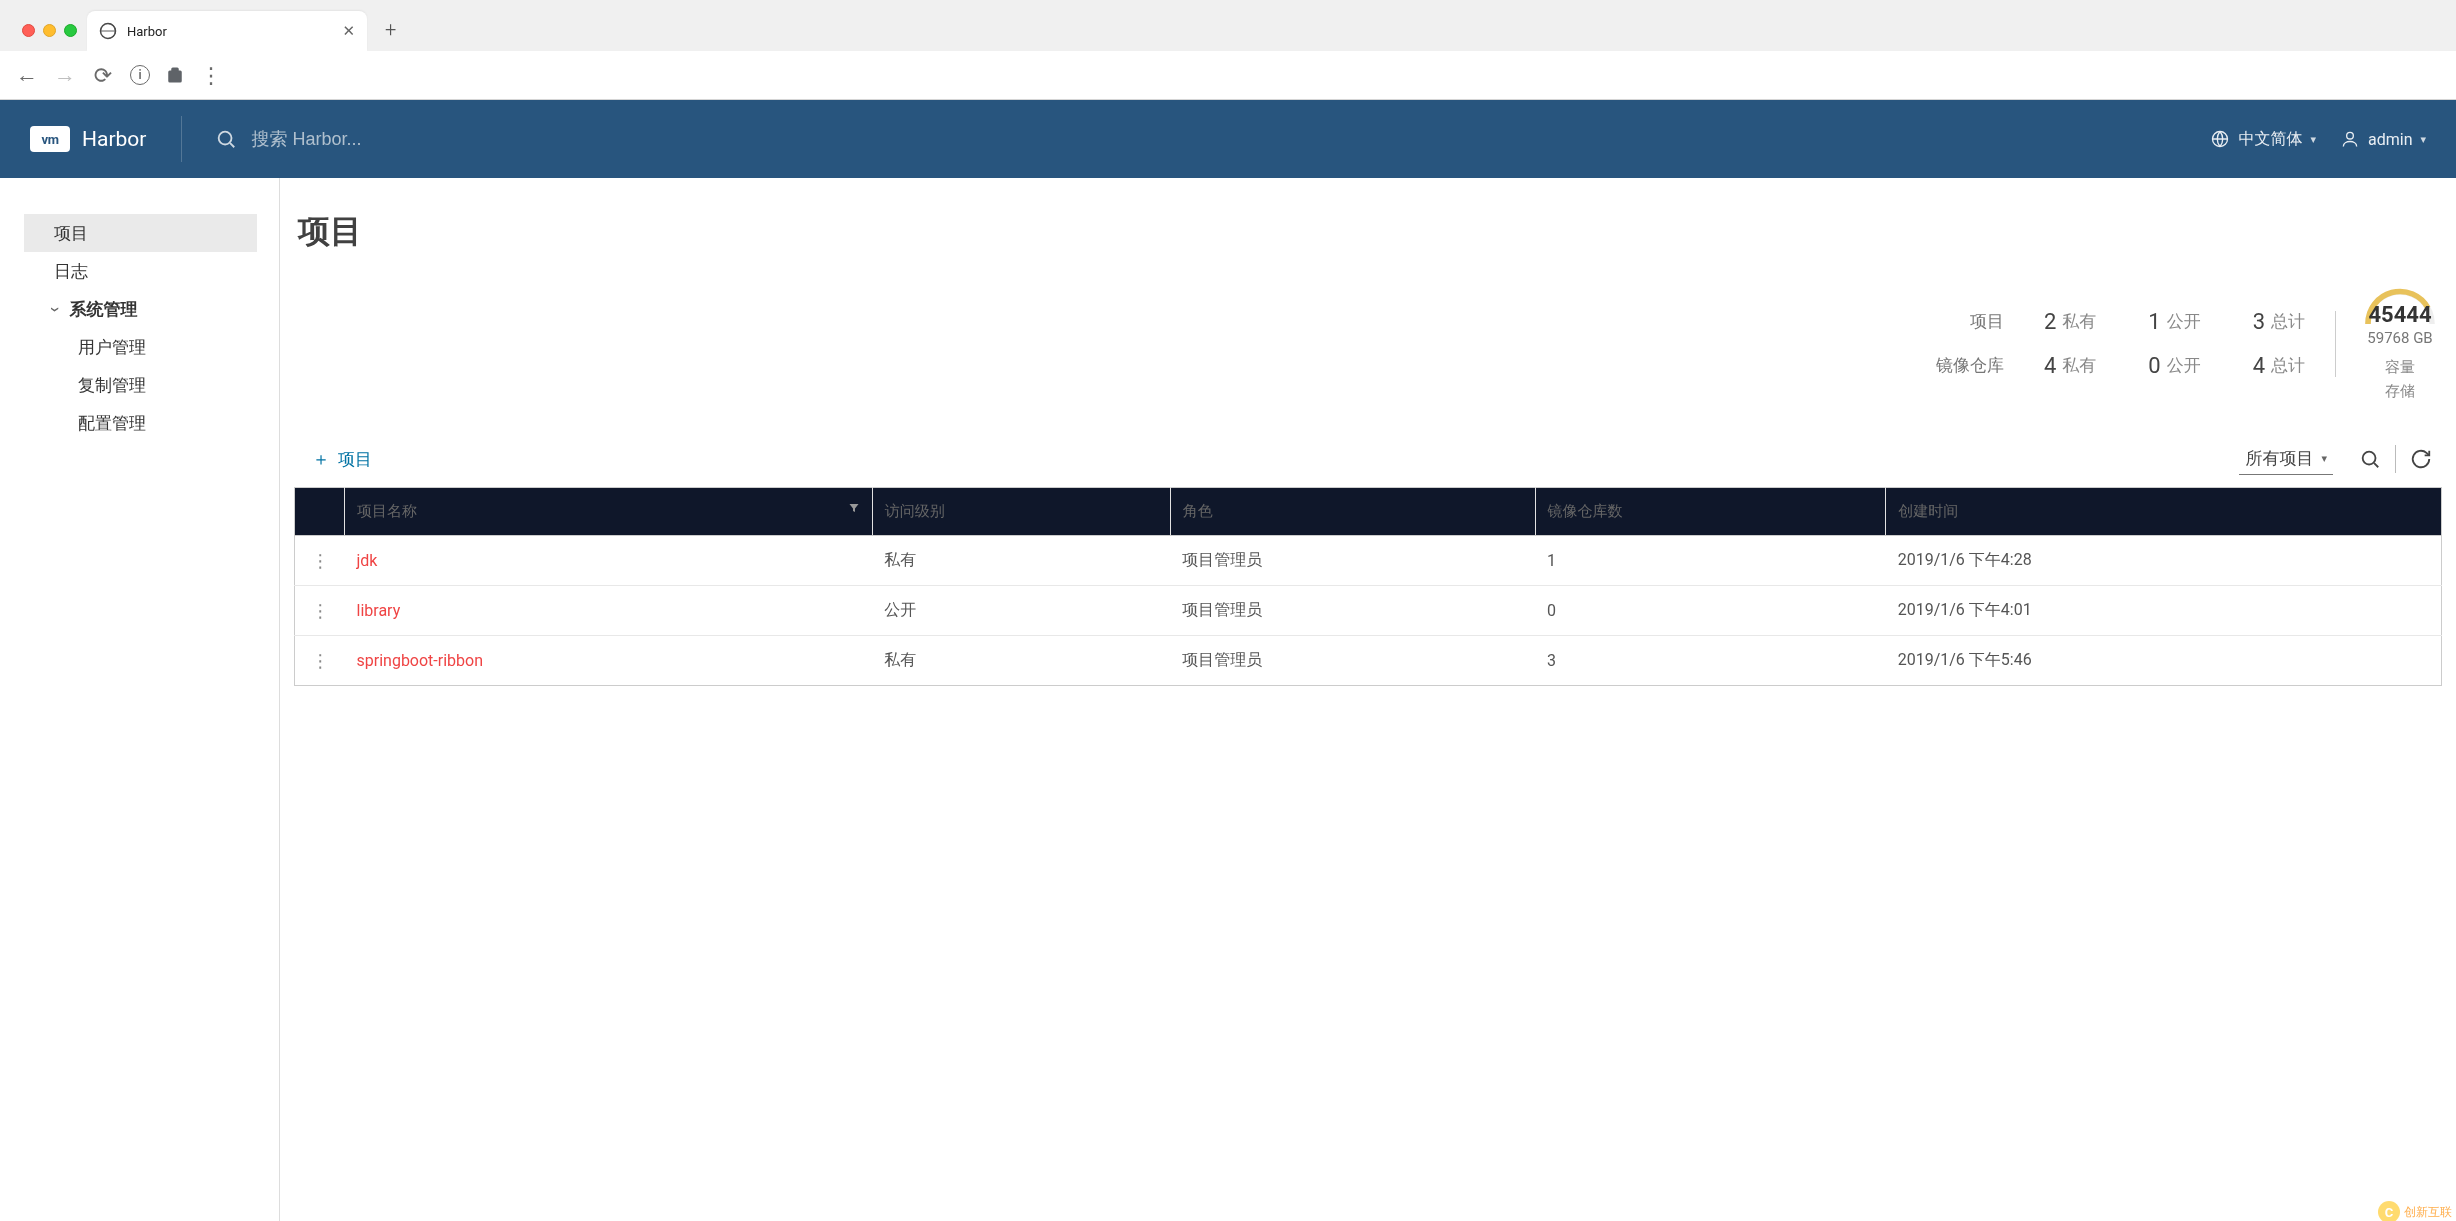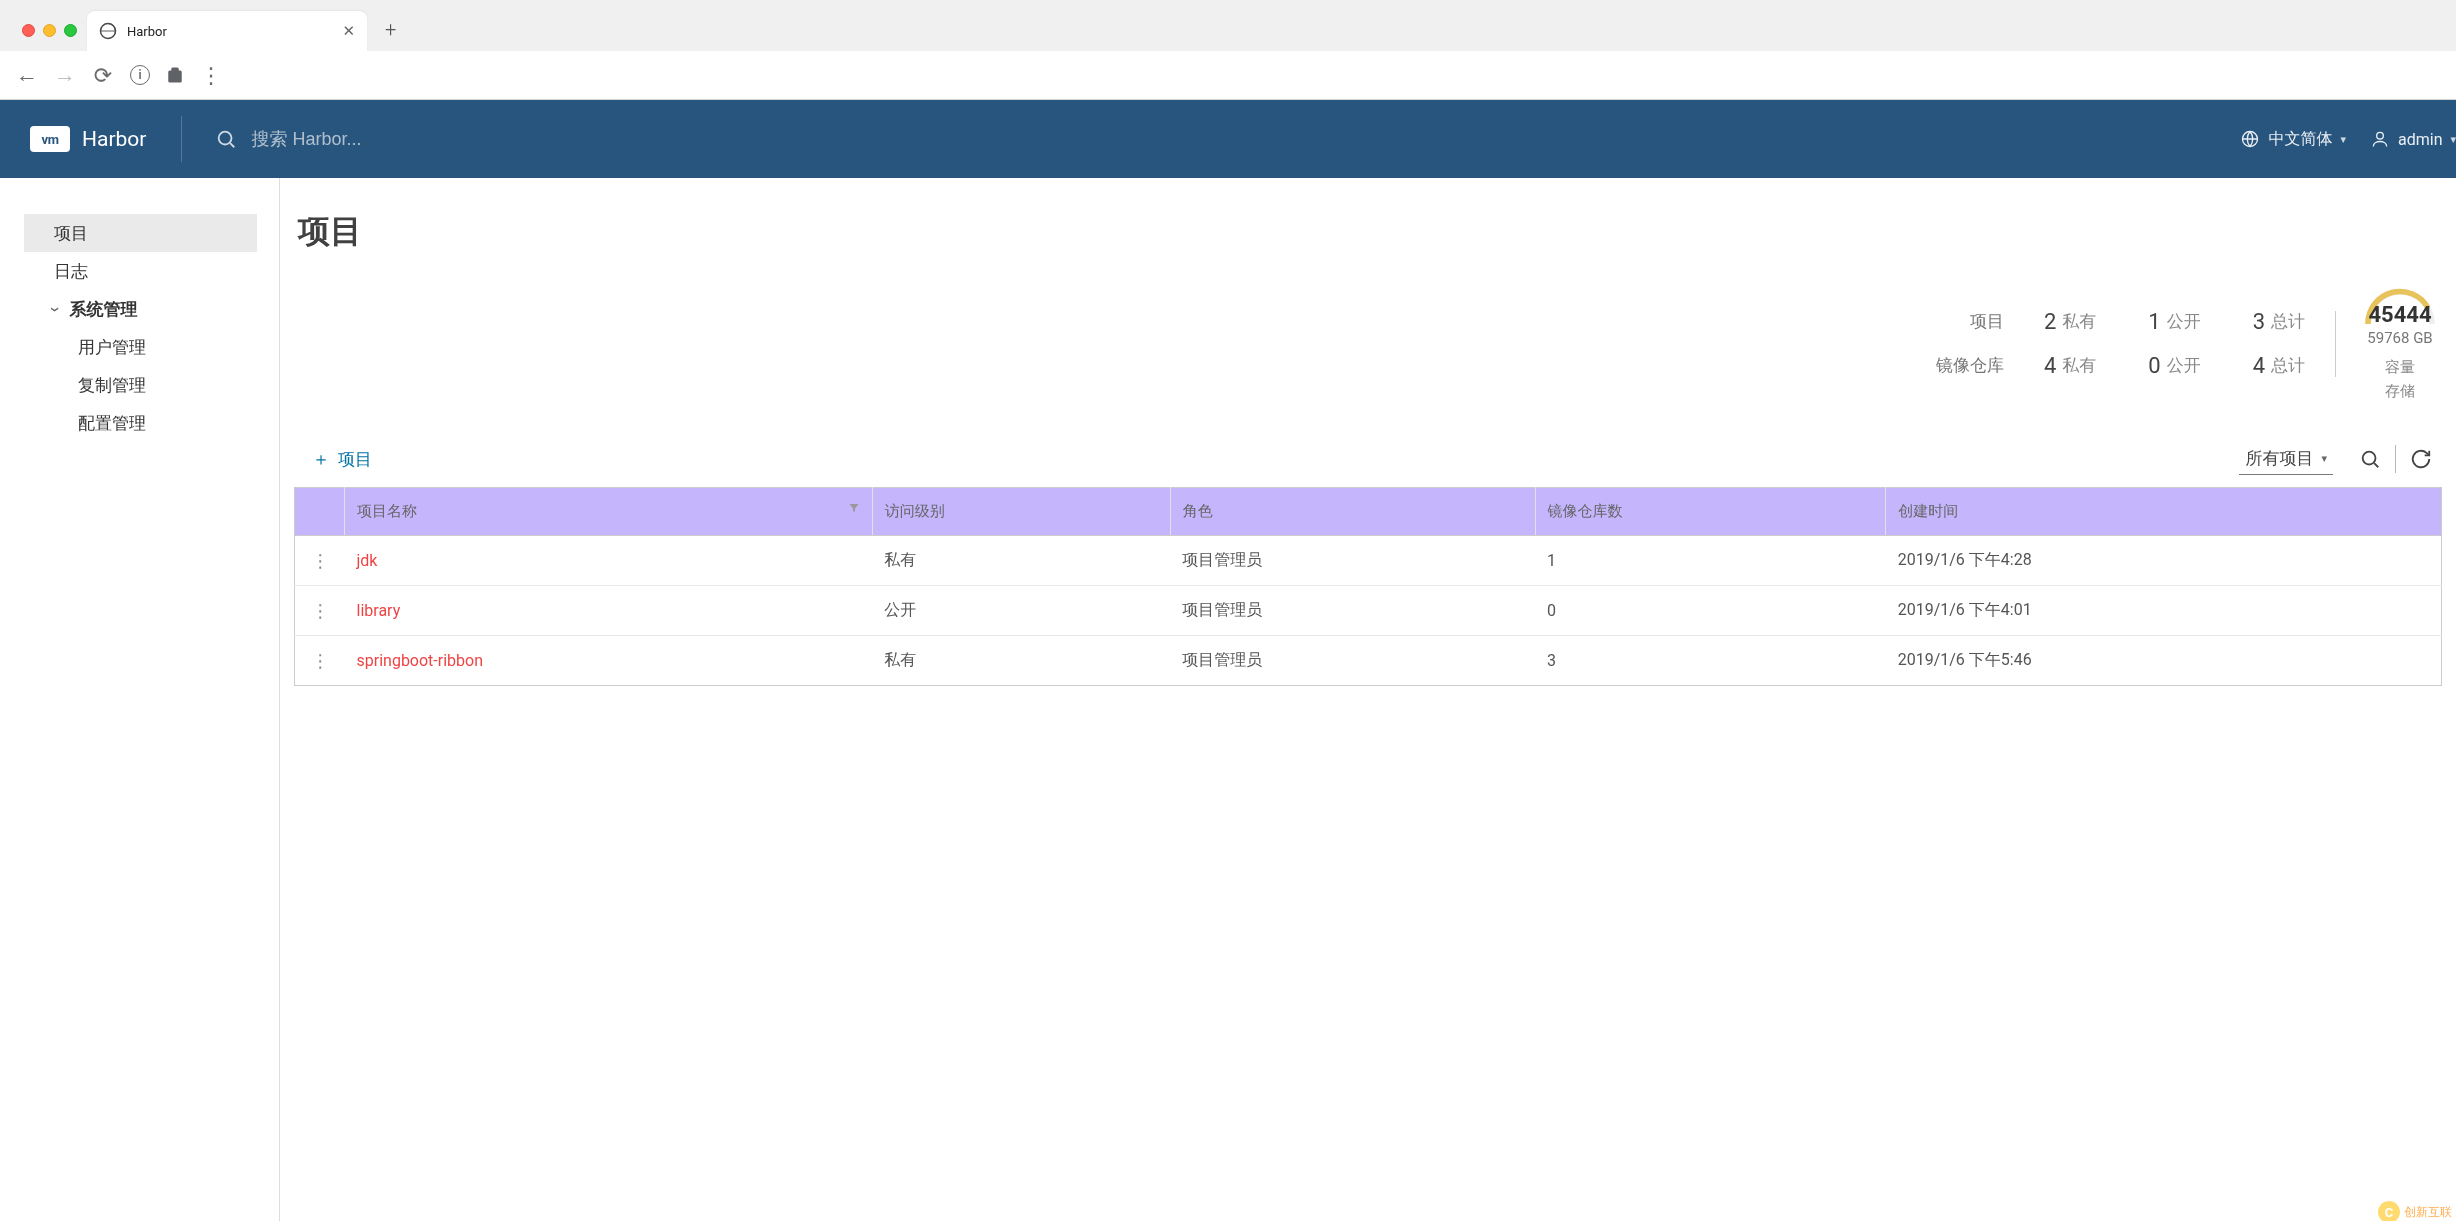--- a/index.html
+++ b/index.html
@@ -31,21 +31,21 @@
   .app-header{background:#214d7a;}
   .app-header{background:#28557e;}
   .brand{display:flex;align-items:center;gap:12px;padding:0 28px 0 30px;}
   .brand-logo{background:#fff;color:#28557e;font-weight:700;border-radius:4px;width:40px;height:26px;font-size:13px;display:flex;align-items:center;justify-content:center;letter-spacing:-0.5px;}
   .brand-name{font-size:21px;font-weight:400;}
   .header-divider{width:1px;height:46px;background:rgba(255,255,255,.2);margin-right:6px;}
   .search-wrap{flex:1;display:flex;align-items:center;gap:14px;padding-left:20px;}
   .search-icon{stroke:#cfd9e2;width:22px;height:22px;}
   .search-input{background:transparent;border:none;outline:none;color:#fff;font-size:18px;width:300px;}
   .search-input::placeholder{color:#b0c0ce;}
-  .header-right{display:flex;align-items:center;gap:24px;}
+  .header-right{display:flex;align-items:center;gap:24px;padding-right:30px;}
   .header-selector{display:flex;align-items:center;gap:8px;font-size:16px;color:#e9eef3;}
   .header-selector svg{stroke:#e9eef3;}
   .chevron-down{font-size:11px;color:#cfd9e2;}
   
   
   .app-body{display:flex;height:calc(100vh - 178px);}
   .sidebar{width:280px;border-right:1px solid #ddd;padding:36px 0;}
   .sidebar-item{display:flex;align-items:center;height:38px;padding:0 20px 0 30px;font-size:17px;color:#333;cursor:pointer;margin:0 22px;border-radius:0;position:relative;}
   .sidebar-item{padding-left:54px; margin:0 22px 0 24px;}
   .sidebar-item.active{background:#eaeaea;font-weight:400;}
@@ -75,21 +75,21 @@
   
   .toolbar{display:flex;align-items:center;margin:40px 0 12px 0;padding:0 4px;}
   .new-proj-btn{display:flex;align-items:center;gap:8px;color:#0072a3;font-size:17px;cursor:pointer;padding-left:14px;}
   .new-proj-btn .plus{font-size:18px;font-weight:300;}
   .toolbar-spacer{flex:1;}
   .dropdown{border-bottom:1px solid #777;padding:4px 6px;display:flex;align-items:center;gap:8px;font-size:17px;color:#444;margin-right:20px;}
   .toolbar-icon{stroke:#444;width:22px;height:22px;cursor:pointer;margin:0 6px;}
   .toolbar-divider{width:1px;height:28px;background:#bbb;margin:0 8px;}
   
   table{width:100%;border-collapse:collapse;border:1px solid #ccc;}
-  thead th{background:#c4b5fd;text-align:left;padding:14px 12px;font-size:15px;color:#666;font-weight:400;border-bottom:1px solid #ccc;border-left:1px solid #e2e2e2;}
+  thead th{background:#0f172a;text-align:left;padding:14px 12px;font-size:15px;color:#666;font-weight:400;border-bottom:1px solid #ccc;border-left:1px solid #e2e2e2;}
   thead th:first-child{border-left:none;width:50px;}
   thead th .filter-icon{float:right;fill:#999;}
   tbody td{padding:14px 12px;font-size:16px;color:#555;border-top:1px solid #e8e8e8;}
   tbody td:first-child{width:50px;text-align:center;}
   .row-menu{color:#888;font-size:18px;letter-spacing:-1px;cursor:pointer;}
   .link-cell{color:#ef4444;cursor:pointer;}
   .table-footer{background:#fafafa;text-align:right;padding:12px 16px;font-size:15px;color:#666;border:1px solid #ccc;border-top:none;}
   
   .watermark{position:absolute;right:4px;bottom:-2px;font-size:12px;color:#ff8c00;opacity:.7;display:flex;align-items:center;gap:4px;}
   .watermark .wm-icon{background:#ffcc33;width:22px;height:22px;border-radius:50%;display:flex;align-items:center;justify-content:center;font-weight:700;color:#fff;font-size:13px;}

